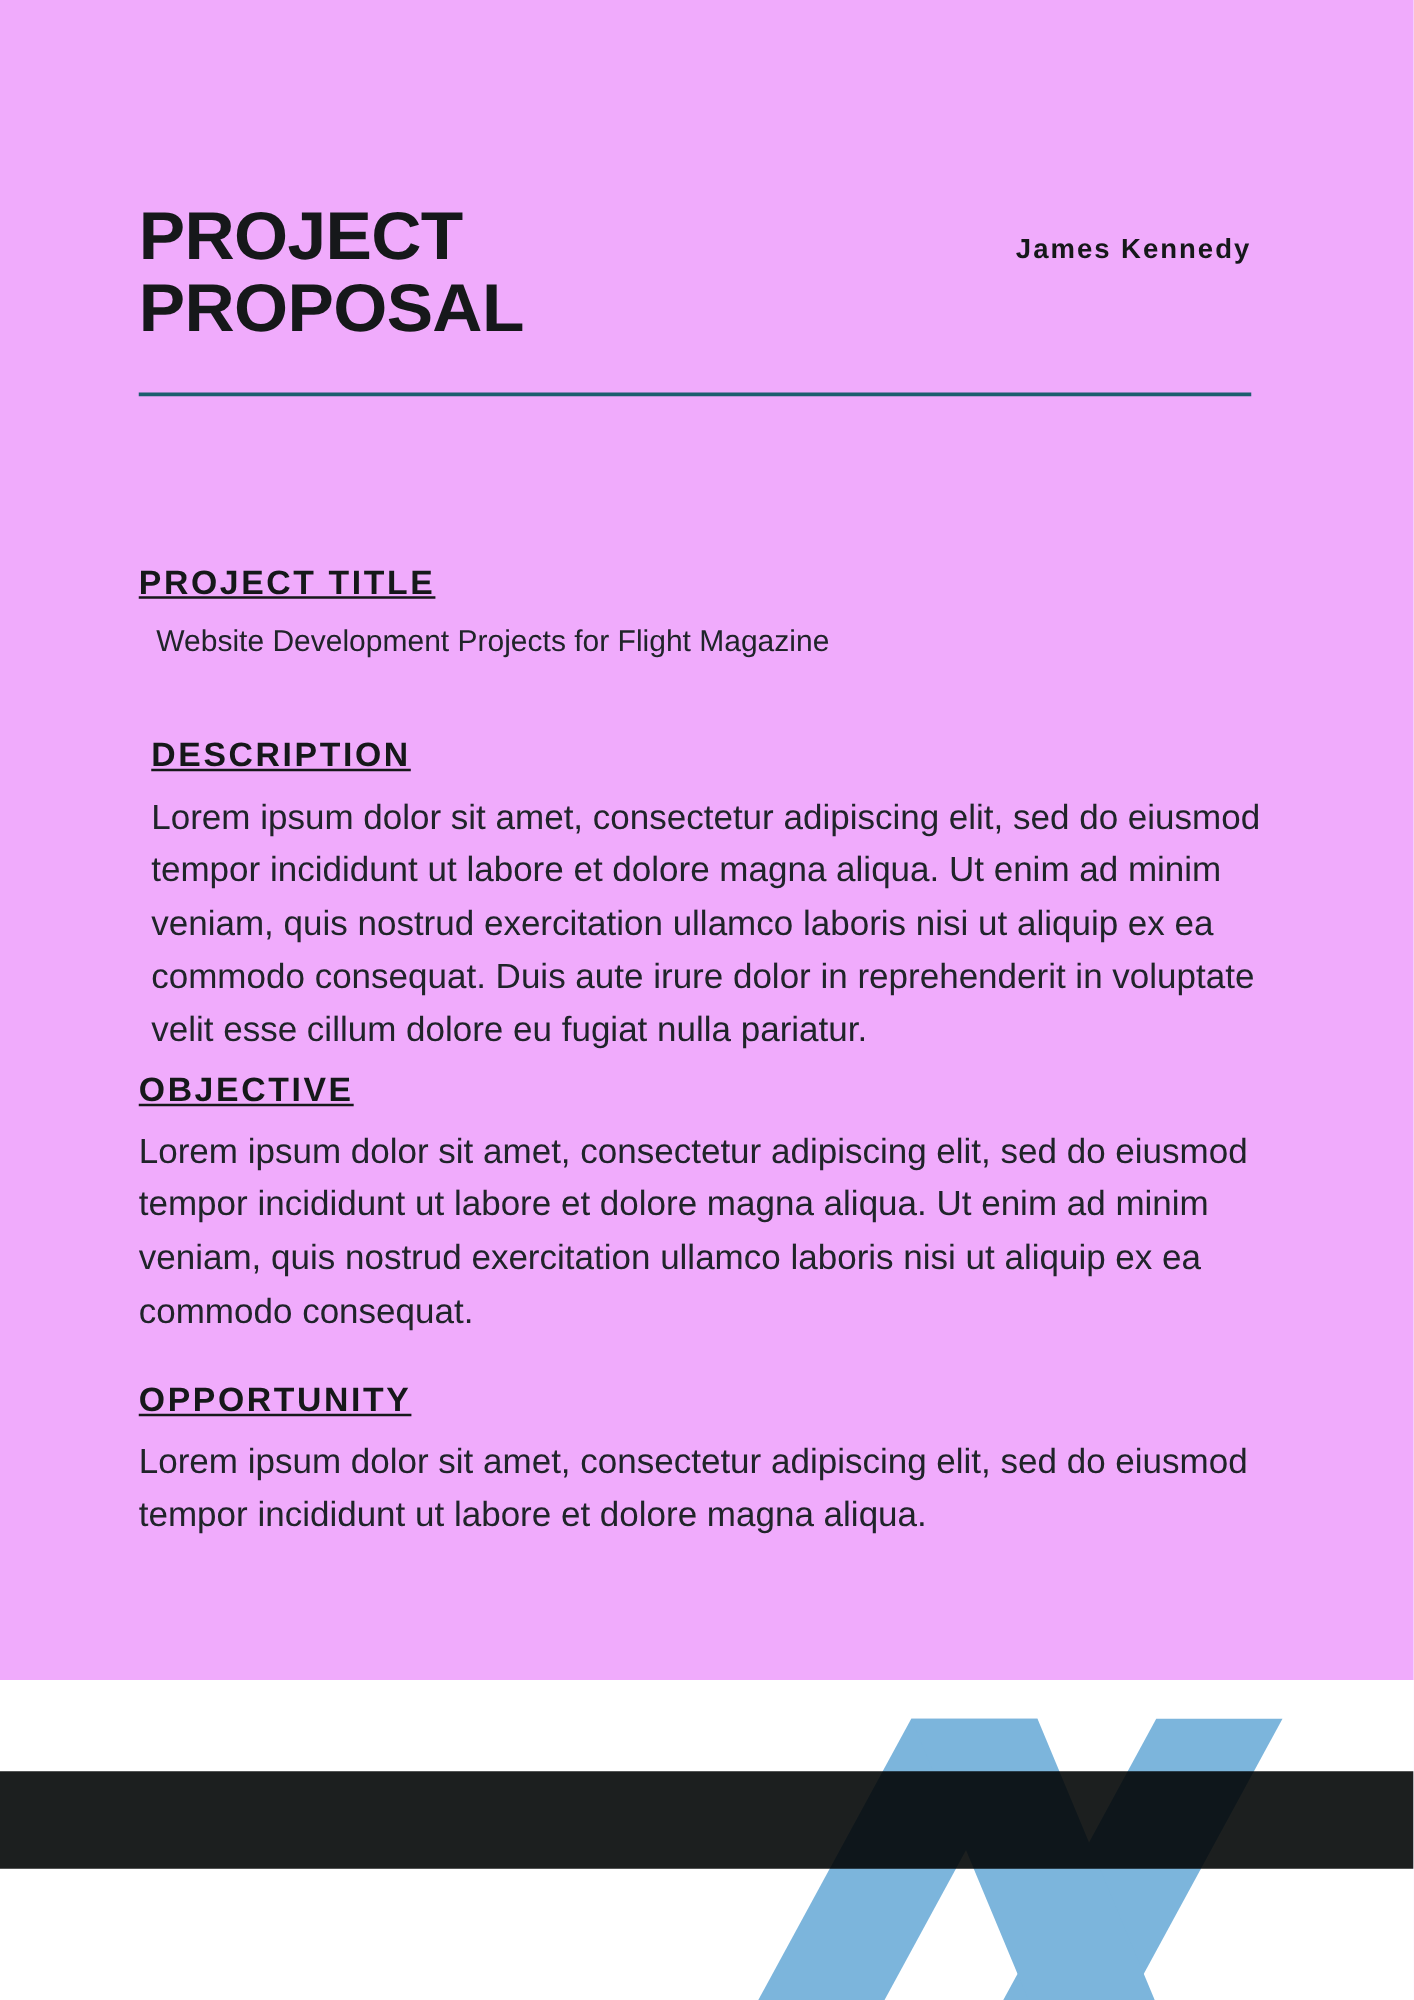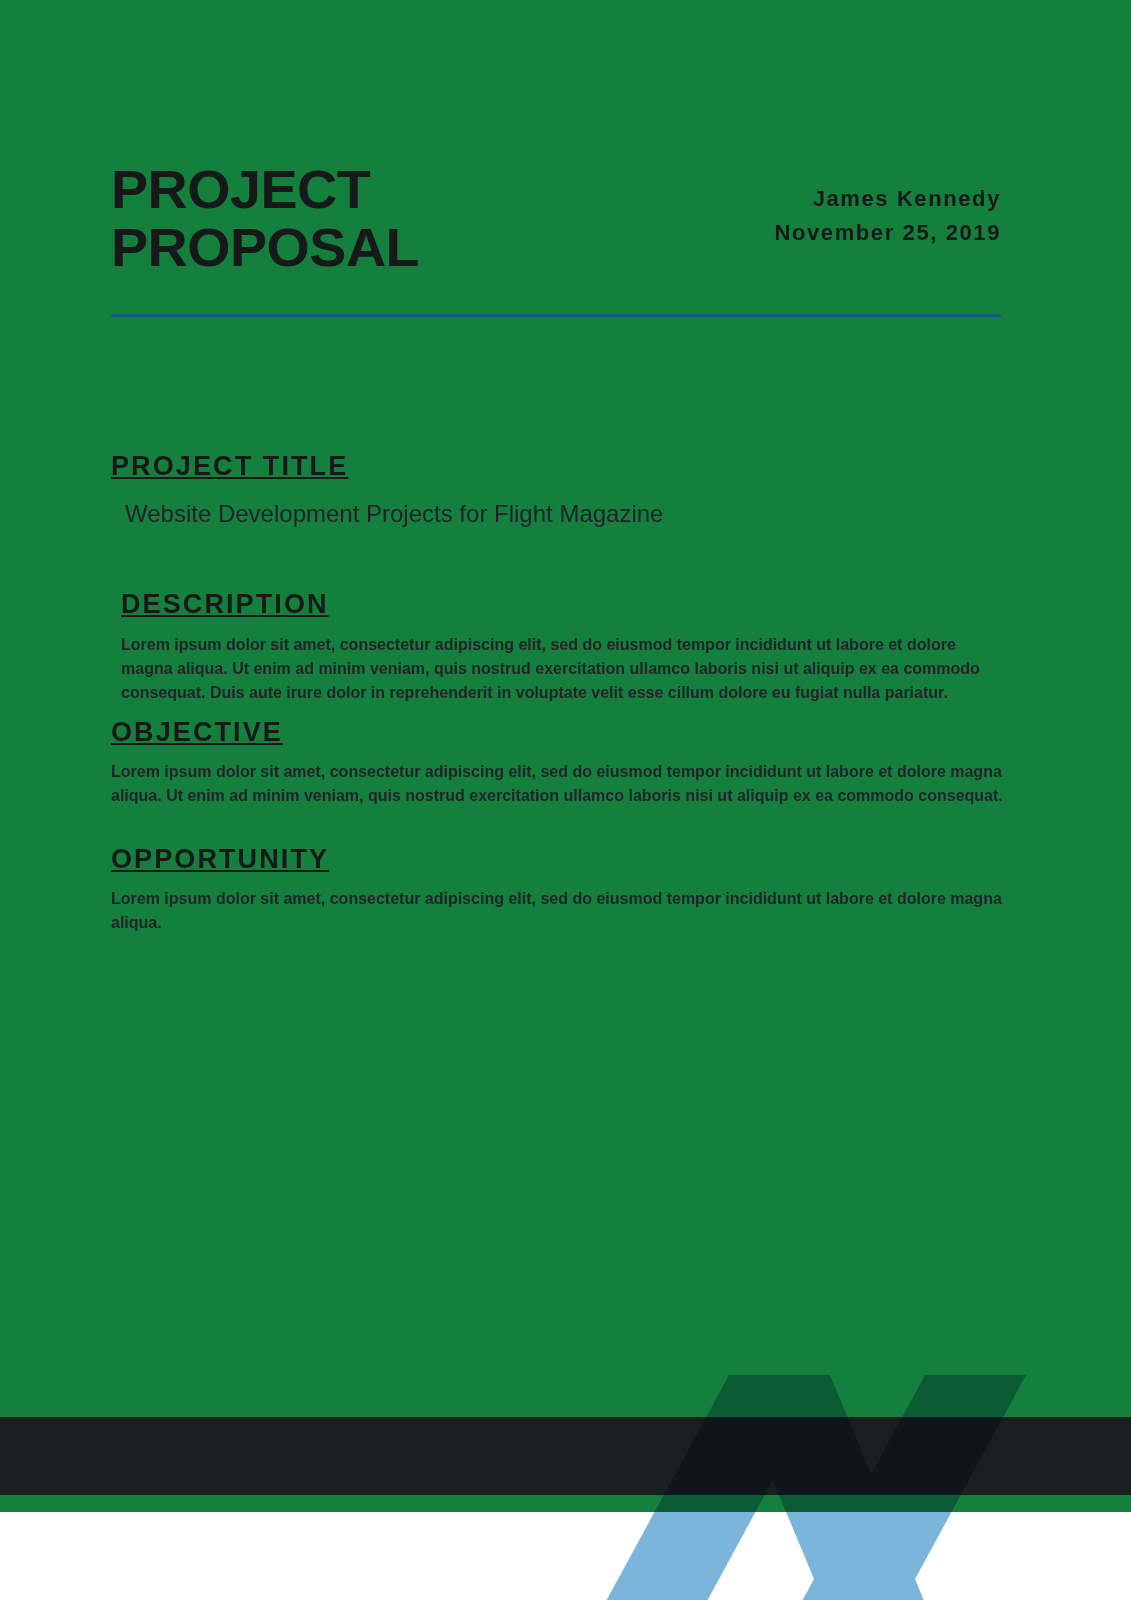--- a/index.html
+++ b/index.html
@@ -11,22 +11,22 @@
     height: 1600px;
     background: #ffffff;
     font-family: "Liberation Sans", sans-serif;
     overflow: hidden;
     position: relative;
   }
 
   .page {
     position: relative;
     width: 1131px;
-    height: 1512px;
-    background: #15803d;
+    height: 1344px;
+    background: #f0abfc;
   }
 
   
   .header {
     position: absolute;
     left: 111px;
     top: 160px;
     width: 890px;
     display: flex;
     align-items: flex-start;
@@ -40,21 +40,21 @@
     letter-spacing: -0.5px;
     color: #16181a;
     text-transform: uppercase;
     margin: 0;
     white-space: pre-line;
     transform: scaleX(1.03);
     transform-origin: left top;
   }
 
   .meta {
-    text-align: right;
+    text-align: left;
     padding-top: 22px;
   }
   .meta-line {
     font-size: 22px;
     font-weight: 700;
     letter-spacing: 1.6px;
     color: #16181a;
     line-height: 1.55;
     white-space: nowrap;
   }
@@ -86,22 +86,22 @@
     font-weight: 700;
     letter-spacing: 2.1px;
     color: #16181a;
     text-transform: uppercase;
     margin: 0 0 12px 0;
     line-height: 1.2;
     text-decoration: underline;
   }
 
   .section-body {
-    font-size: 16px;
-    font-weight: 700;
+    font-size: 28px;
+    font-weight: 400;
     color: #20242a;
     line-height: 1.52;
     margin: 0;
     max-width: 900px;
   }
 
   .lead-text {
     font-size: 24px;
     font-weight: 400;
     color: #20242a;
@@ -131,21 +131,20 @@
 <body>
 
 <div class="page">
 
   <div class="header">
     <h1 class="doc-title">PROJECT
 PROPOSAL</h1>
 
     <div class="meta">
       <div class="meta-line">James Kennedy</div>
-      <div class="meta-line">November 25, 2019</div>
     </div>
   </div>
 
   <div class="header-rule"></div>
 
   <div class="content">
 
     <div class="section section--title">
       <h2 class="section-heading">PROJECT TITLE</h2>
       <p class="lead-text">Website Development Projects for Flight Magazine</p>

